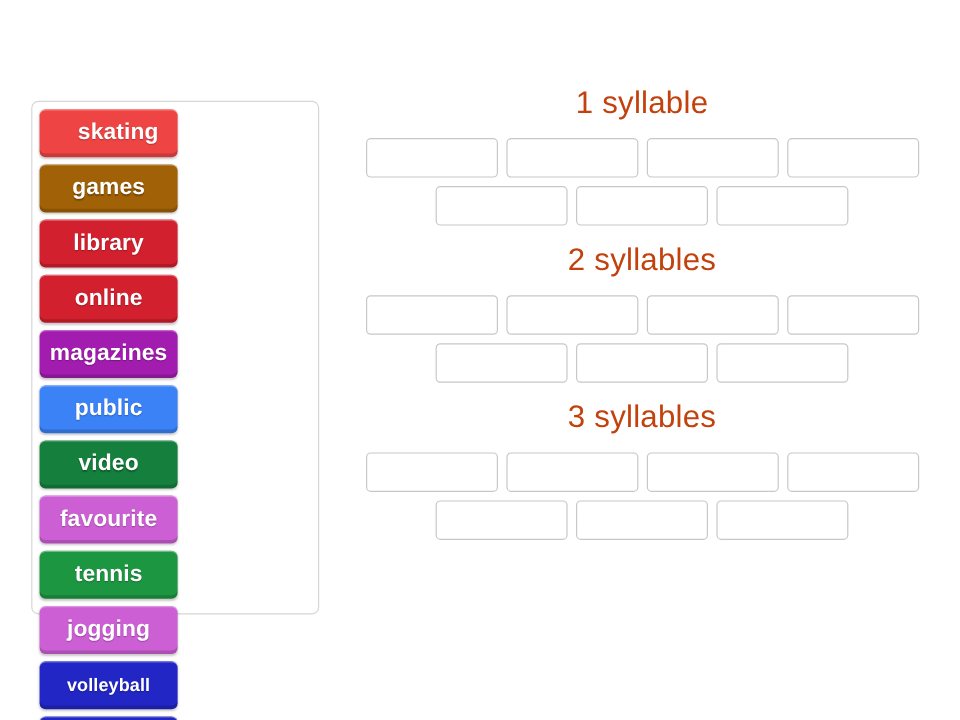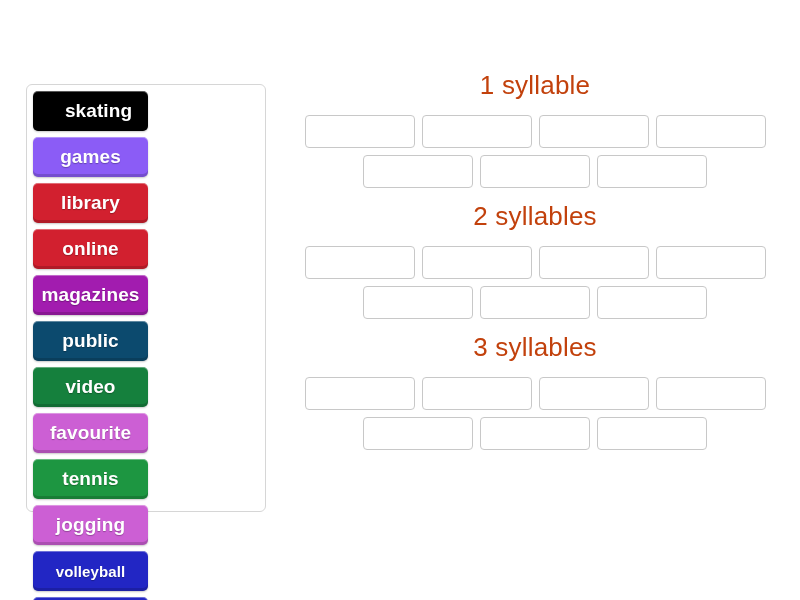--- a/index.html
+++ b/index.html
@@ -106,26 +106,26 @@
   }
   .slot:last-child { margin-right: 0; }
 </style>
 </head>
 <body>
 
 <div id="stage">
 
   <div class="word-bank">
     <div class="tiles">
-        <div class="tile" style="background: #000000; padding-left: 16px;">skating</div>
-        <div class="tile" style="background: #8b5cf6;">games</div>
+        <div class="tile" style="background: #ef4444; padding-left: 16px;">skating</div>
+        <div class="tile" style="background: #a16207;">games</div>
         <div class="tile" style="background: rgb(210, 32, 47);">library</div>
         <div class="tile" style="background: rgb(210, 32, 47);">online</div>
         <div class="tile" style="background: #a21caf;">magazines</div>
-        <div class="tile" style="background: #0c4a6e;">public</div>
+        <div class="tile" style="background: #3b82f6;">public</div>
         <div class="tile" style="background: #15803d;">video</div>
         <div class="tile" style="background: rgb(204, 95, 212);">favourite</div>
         <div class="tile" style="background: rgb(29, 150, 65);">tennis</div>
         <div class="tile" style="background: rgb(204, 95, 212);">jogging</div>
         <div class="tile narrow-text" style="background: rgb(34, 38, 196);">volleyball</div>
         <div class="tile" style="background: rgb(34, 38, 196);">read</div>
       </div>
   </div>
 
   <div class="groups">

